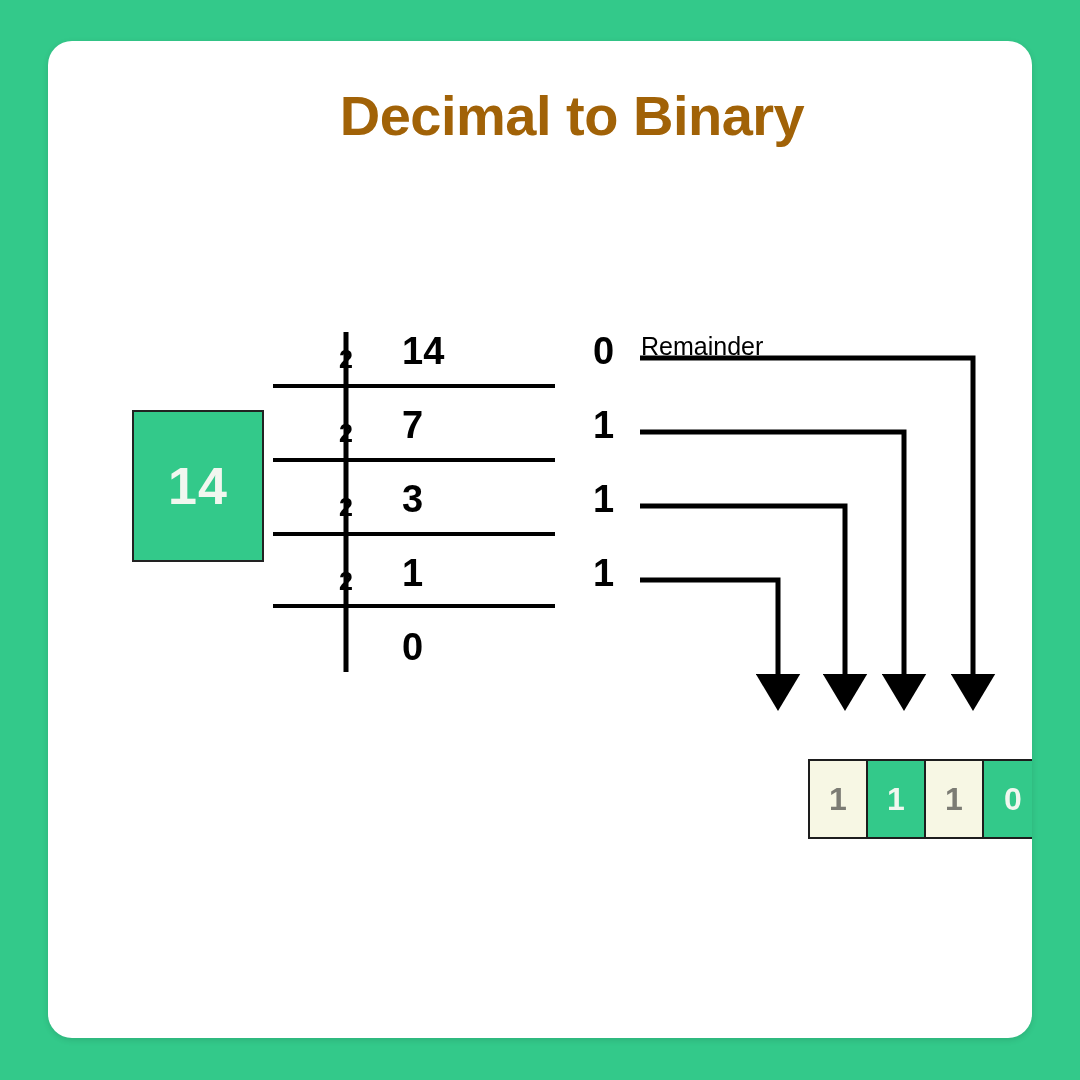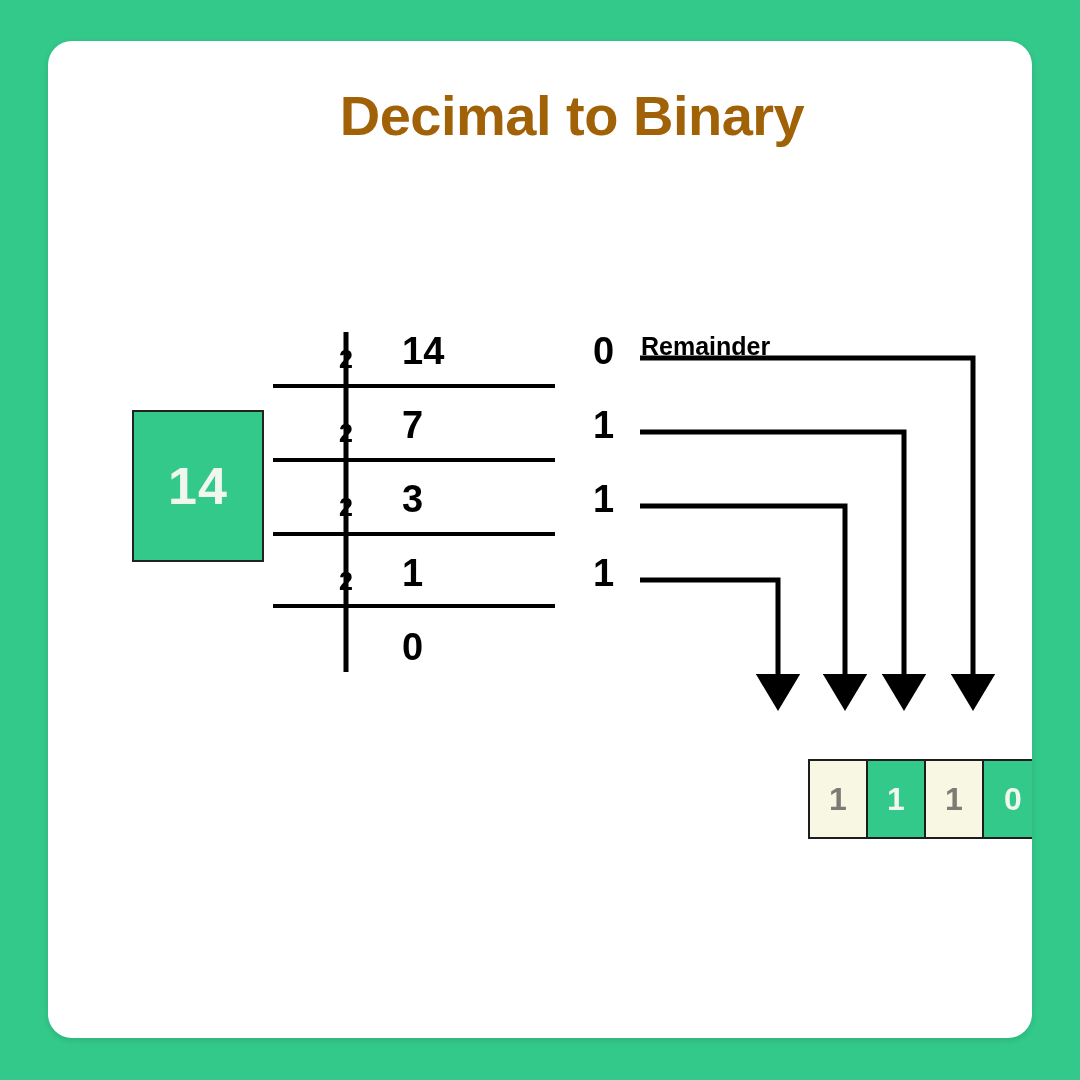--- a/index.html
+++ b/index.html
@@ -79,21 +79,21 @@
     color: #000000;
     text-align: left;
     width: 120px;
   }
   
   #remainder-label {
     position: absolute;
     left: 593px;
     top: 291px;
     font-size: 25px;
-    font-weight: bold;
+    font-weight: normal;
     color: #000000;
   }
   .rem-digit {
     position: absolute;
     font-size: 38px;
     font-weight: bold;
     color: #000000;
     width: 40px;
     text-align: left;
   }

